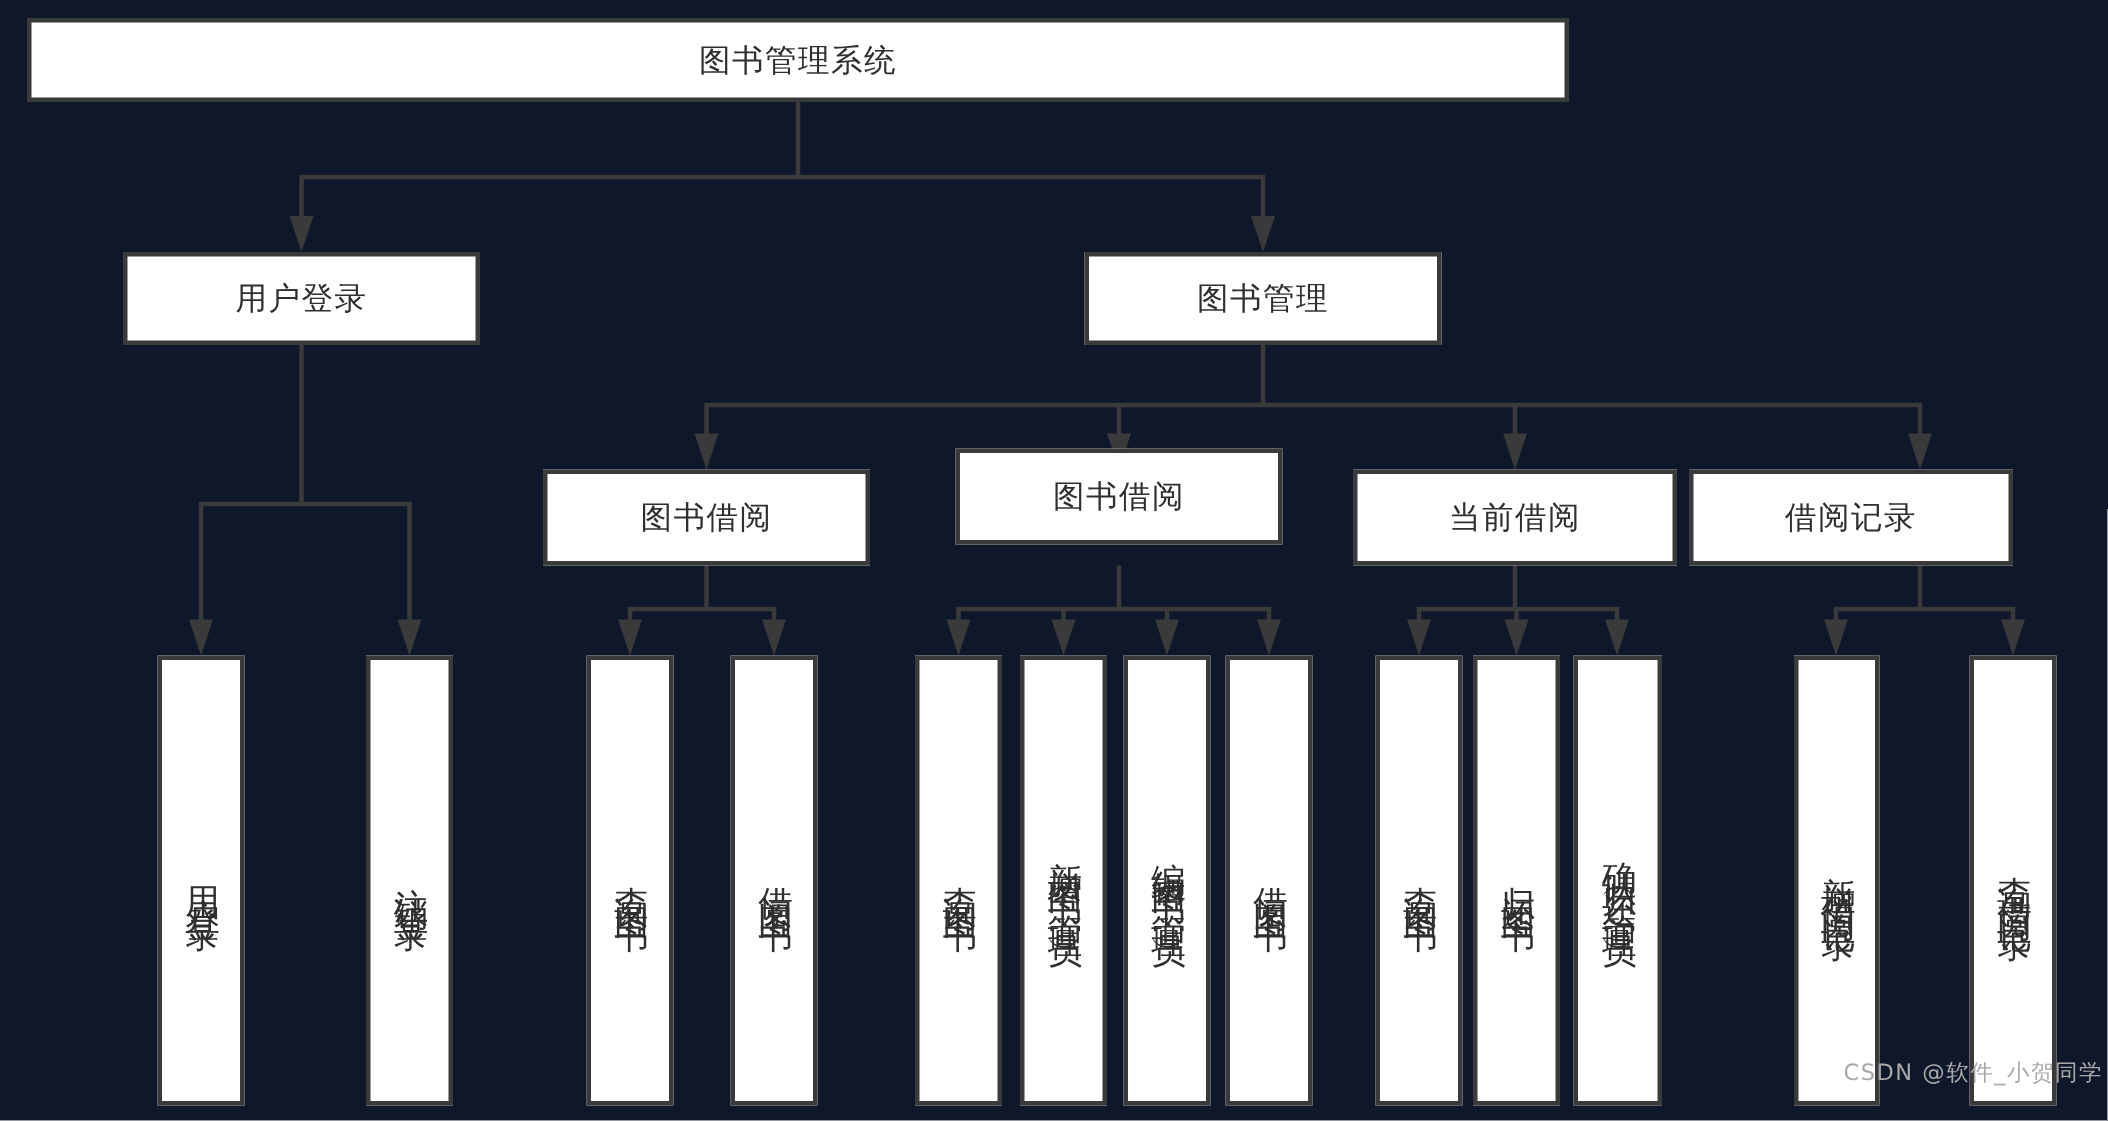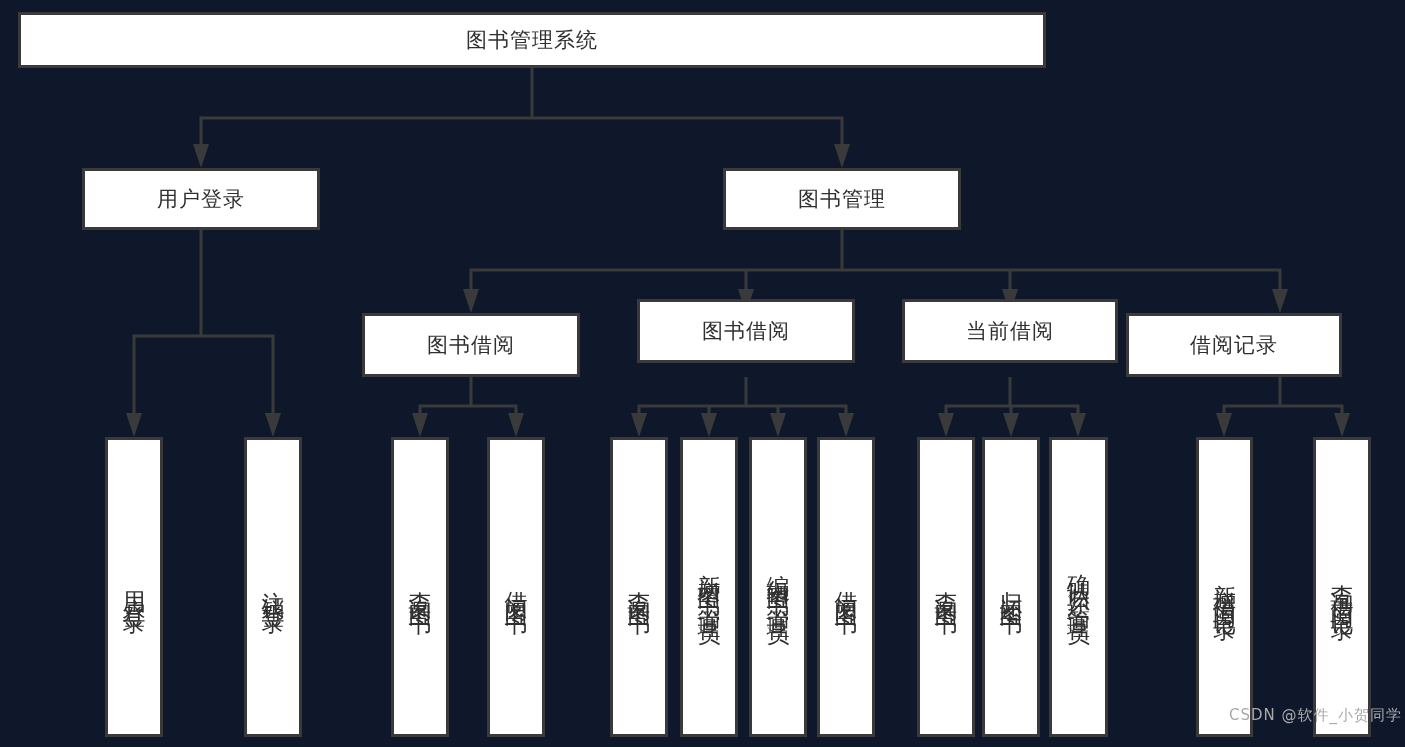--- a/index.html
+++ b/index.html
@@ -114,21 +114,21 @@
   <div class="node" style="left:723px; top:168px; width:238px; height:62px;">
     <span class="hlabel">图书管理</span>
   </div>
 
   <div class="node" style="left:362px; top:313px; width:218px; height:64px;">
     <span class="hlabel">图书借阅</span>
   </div>
   <div class="node" style="left:637px; top:299px; width:218px; height:64px;">
     <span class="hlabel">图书借阅</span>
   </div>
-  <div class="node" style="left:902px; top:299px; width:216px; height:64px;text-align:center;">
+  <div class="node" style="left:902px; top:313px; width:216px; height:64px;text-align:center;">
     <span class="hlabel">当前借阅</span>
   </div>
   <div class="node" style="left:1126px; top:313px; width:216px; height:64px;">
     <span class="hlabel">借阅记录</span>
   </div>
 
   <div class="node" style="left:105px; top:437px; width:58px; height:300px;">
     <span class="vlabel">用户登录</span>
   </div>
   <div class="node" style="left:244px; top:437px; width:58px; height:300px;">

